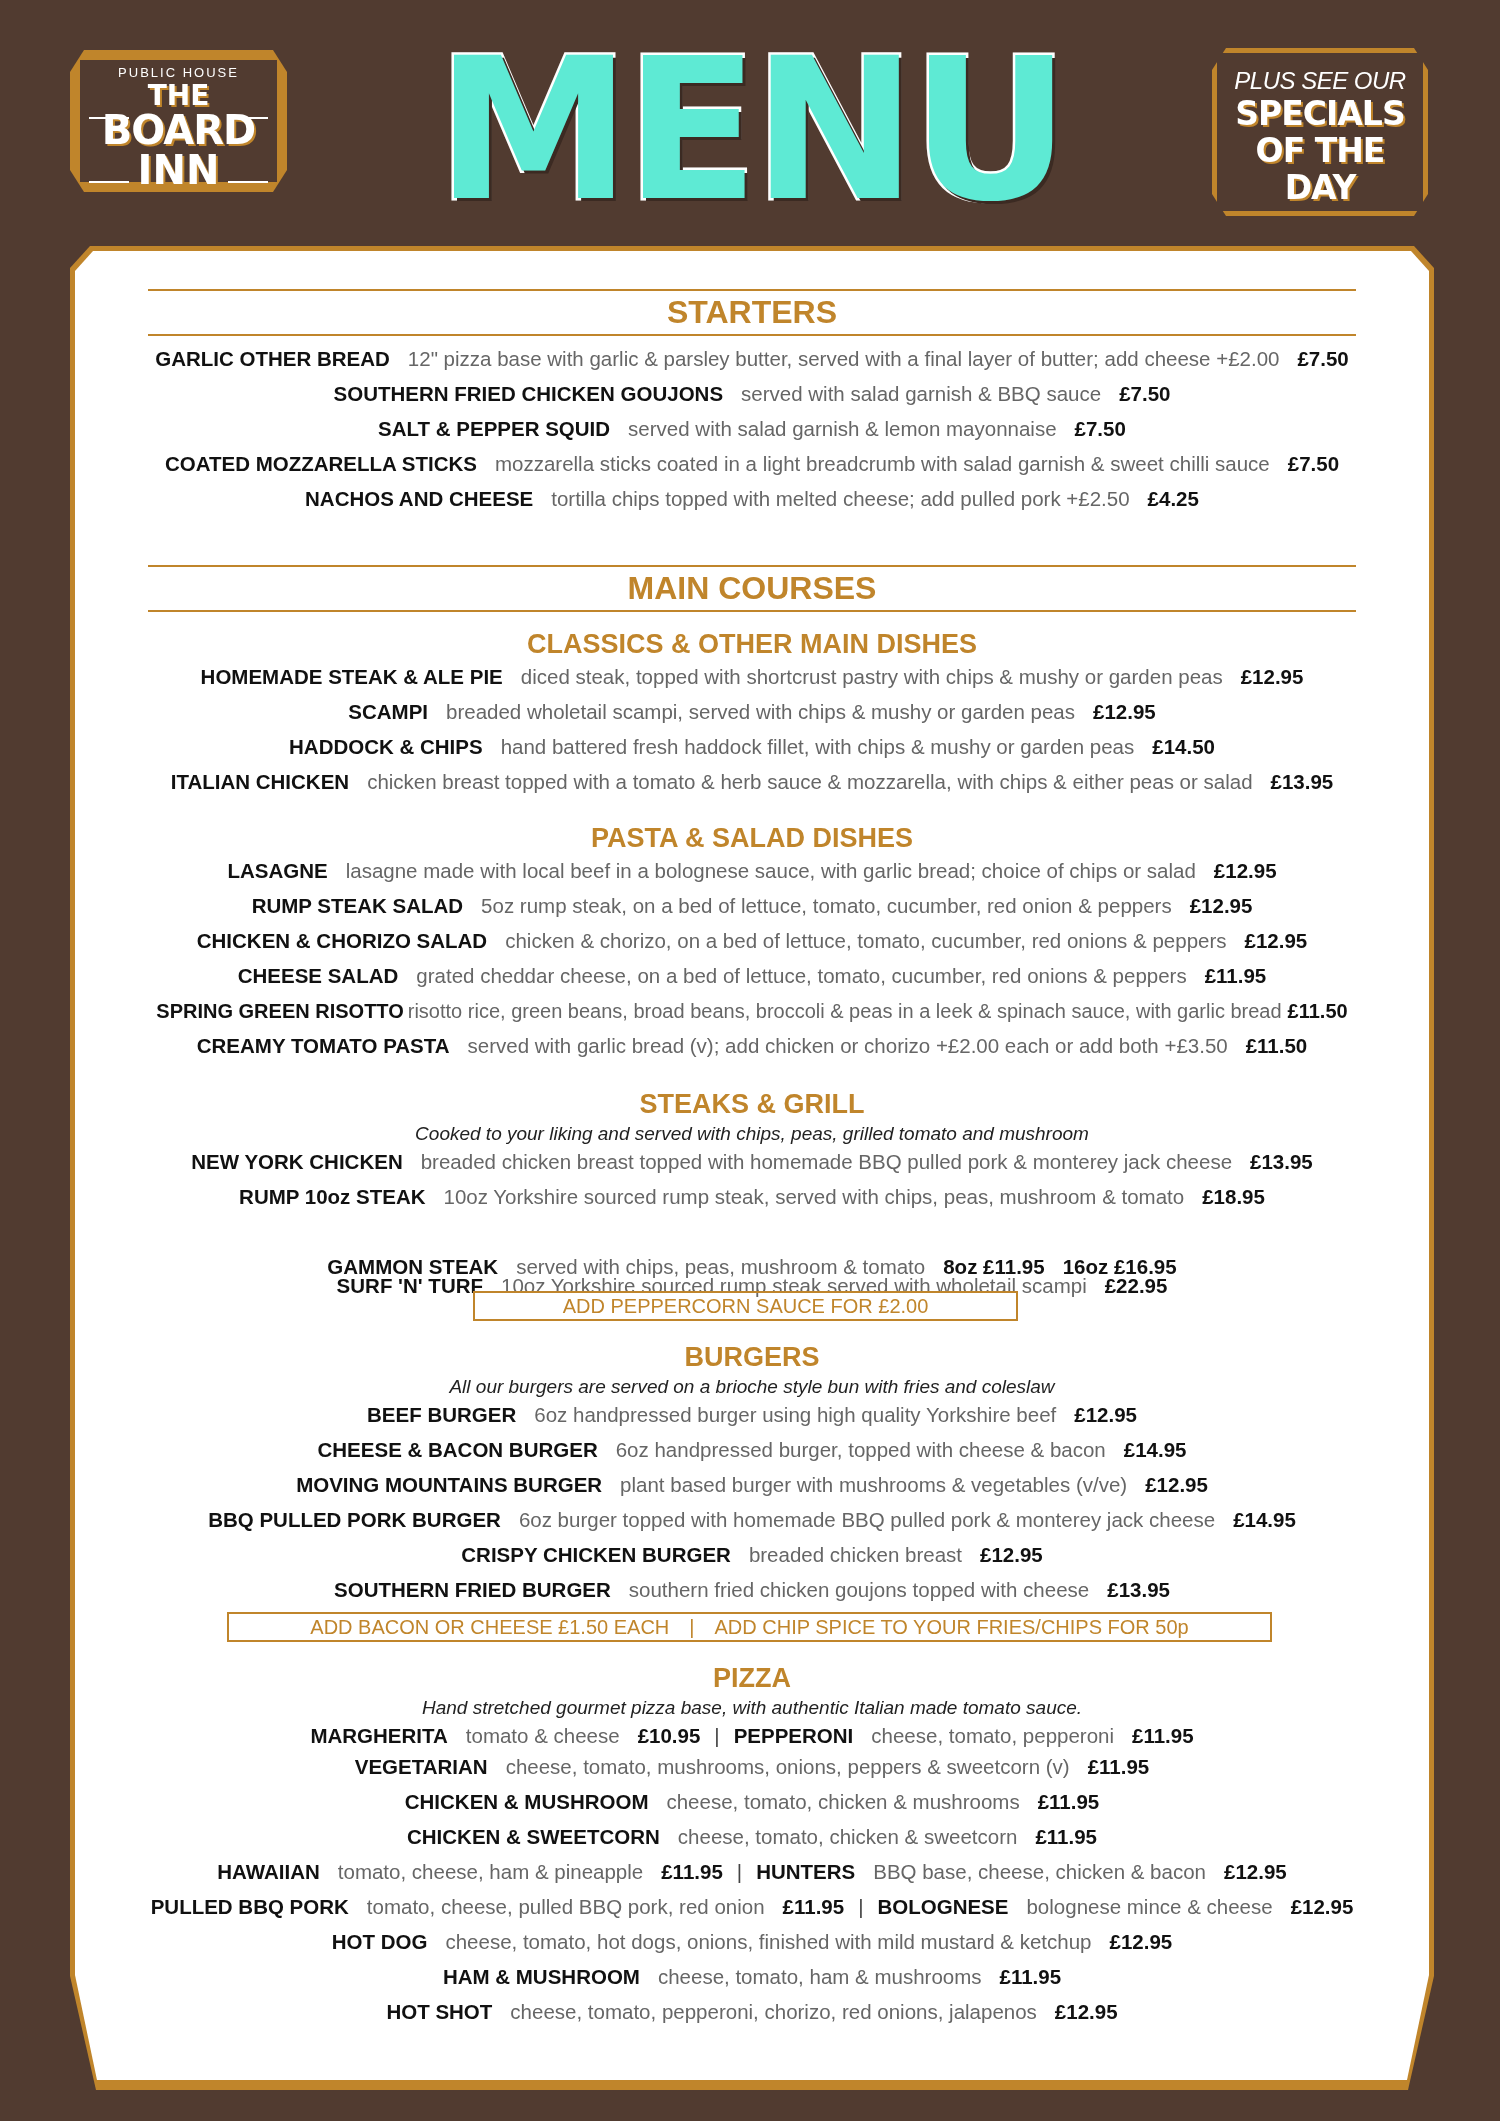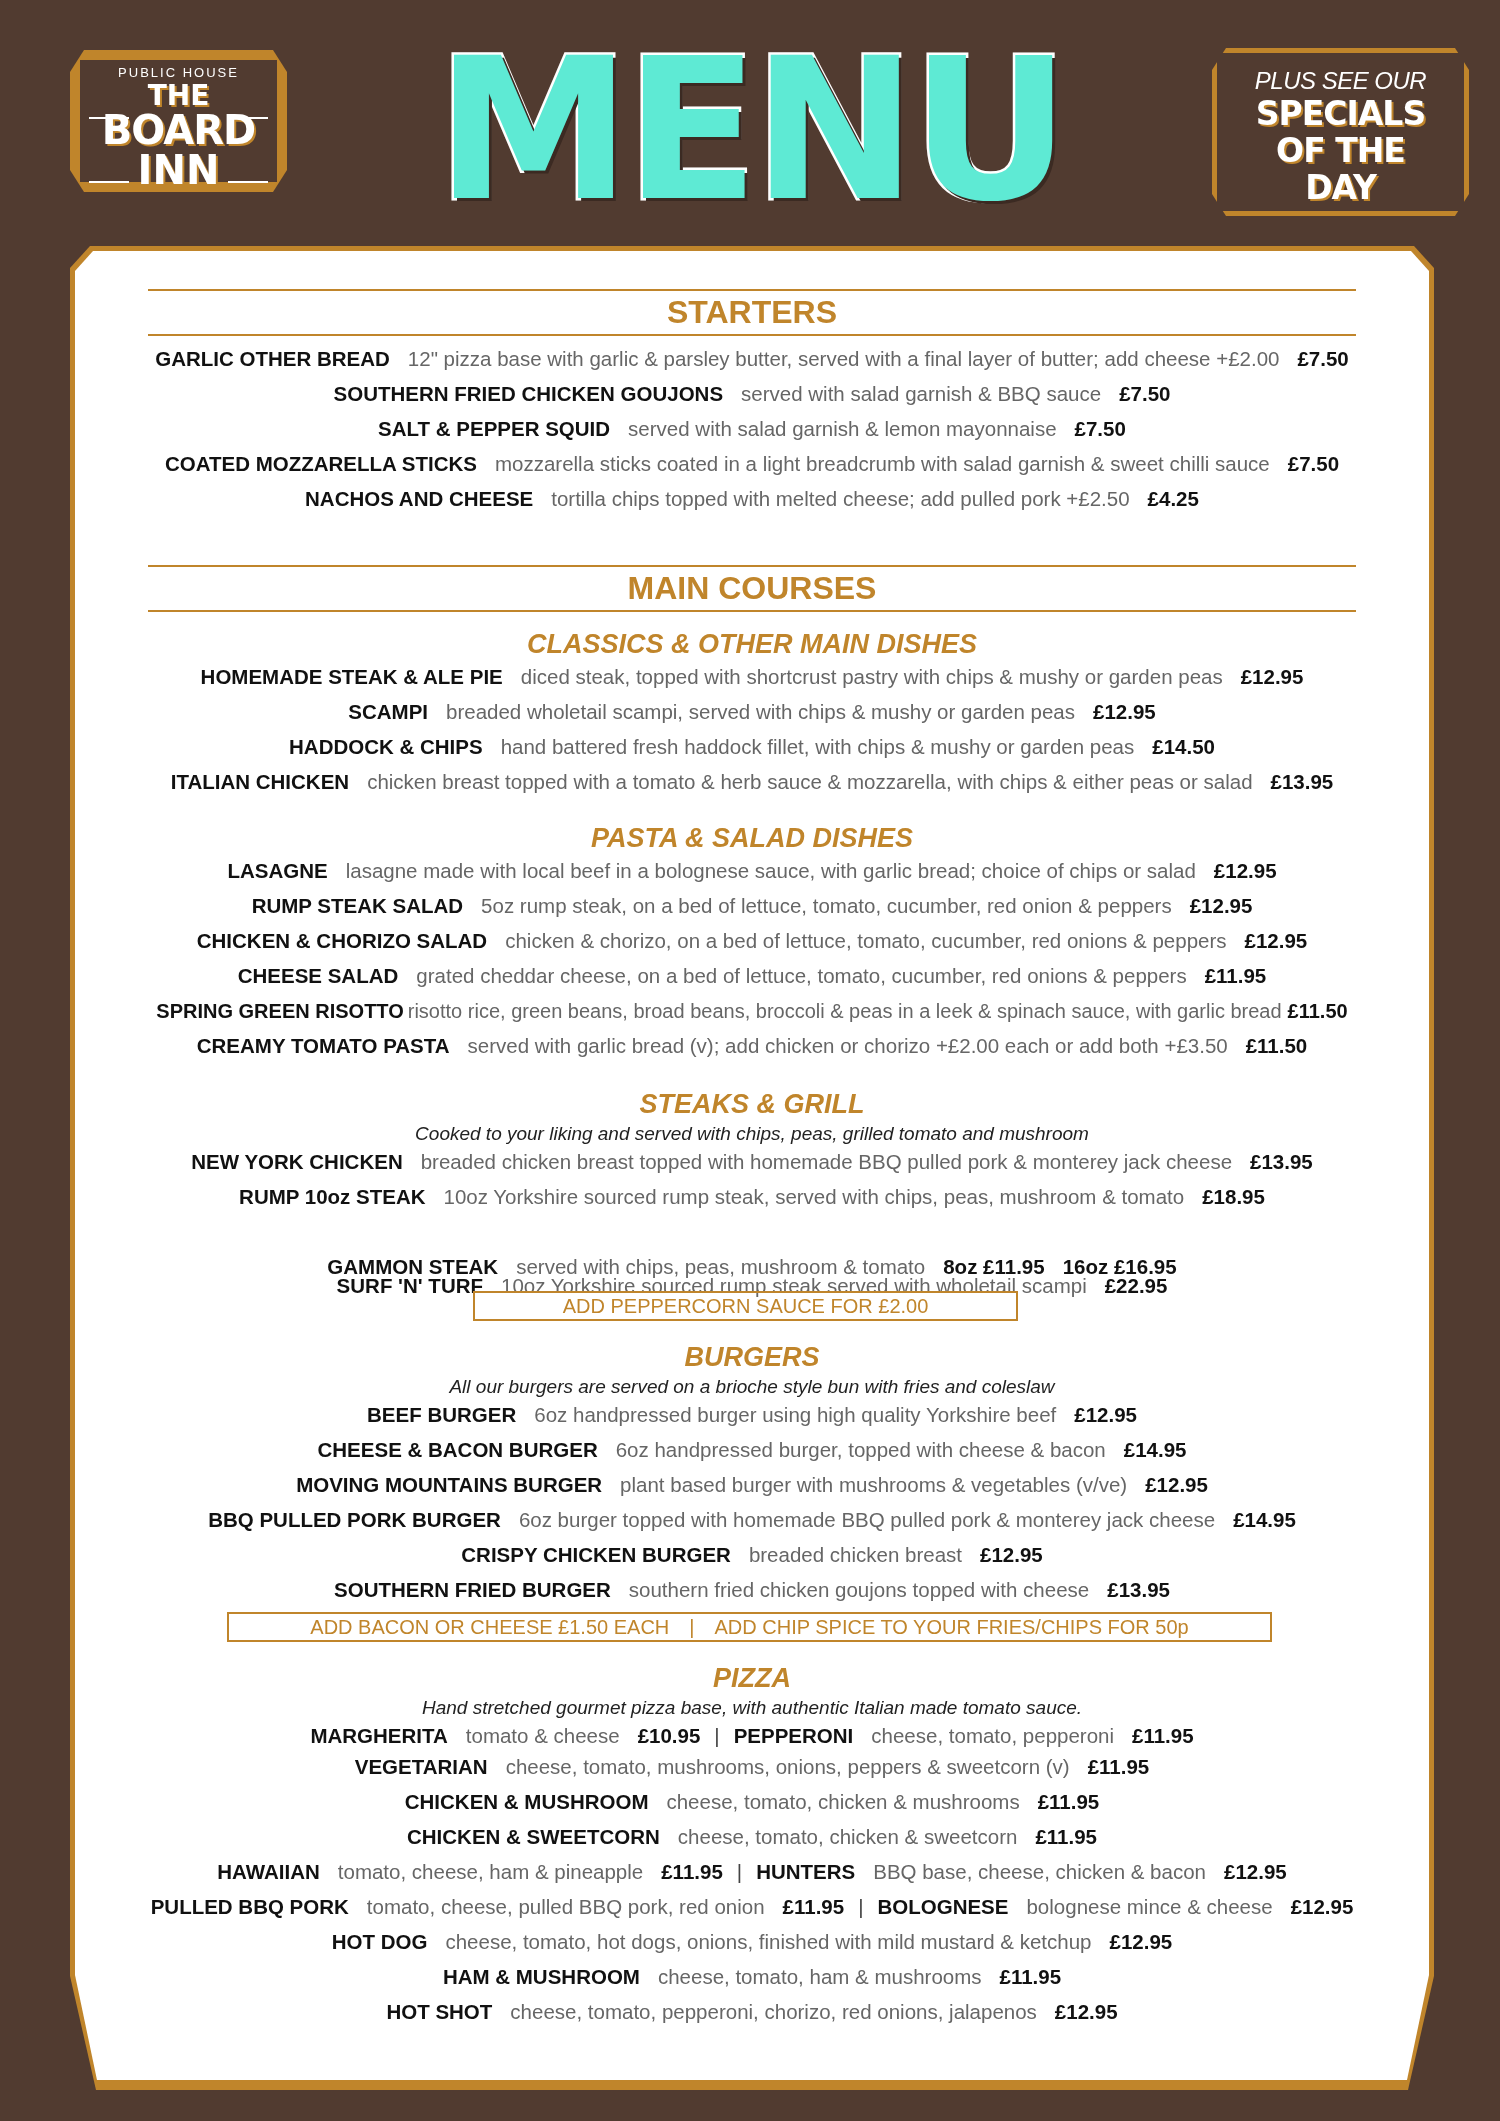--- a/index.html
+++ b/index.html
@@ -33,21 +33,21 @@
     position: absolute; left: 0; right: 0; top: 30px; text-align: center;
     font-family: "DejaVu Sans", sans-serif; font-weight: bold;
     font-size: 196px; line-height: 200px; letter-spacing: -6px;
     color: #5eead4;
     -webkit-text-stroke: 5px #ffffff;
     paint-order: stroke fill;
     text-shadow: 3px 3px 0 #3b2a22;
   }
 
   .specials-badge {
-    position: absolute; left: 1212px; top: 48px; width: 257px; height: 168px;
+    position: absolute; left: 1212px; top: 48px; width: 216px; height: 168px;
     box-sizing: border-box; border: 5px solid #c0852b; text-align: center; color: #fff;
     clip-path: polygon(14px 0, calc(100% - 14px) 0, 100% 22px, 100% calc(100% - 22px), calc(100% - 14px) 100%, 14px 100%, 0 calc(100% - 22px), 0 22px);
   }
   .spec-pre { font-style: italic; font-size: 24px; margin-top: 14px; letter-spacing: -0.5px; }
   .spec-big { font-family: "DejaVu Sans", sans-serif; font-weight: bold; font-size: 33px; line-height: 37px;
     text-shadow: 2px 2px 0 #c0852b; letter-spacing: -1px; }
 
   
   .card-wrap {
     position: absolute; left: 70px; top: 246px; width: 1364px; height: 1844px;
@@ -61,21 +61,21 @@
   }
   .content { position: absolute; left: 0; right: 0; top: 0; }
 
   .section-head {
     position: absolute; left: 73px; right: 73px; height: 43px;
     border-top: 2px solid #c0852b; border-bottom: 2px solid #c0852b;
     text-align: center; color: #c0852b; font-weight: bold; font-size: 32px; line-height: 43px;
   }
   .sub-head {
     position: absolute; left: 0; right: 0; text-align: center;
-    color: #c0852b; font-weight: bold; font-style: italic; font-size: 27px; line-height: 30px;
+    color: #c0852b; font-weight: bold; font-size: 27px; line-height: 30px;
   }
   .note {
     position: absolute; left: 0; right: 0; text-align: center;
     font-style: italic; font-size: 19px; color: #222; line-height: 24px;
   }
   .item {
     position: absolute; left: 0; right: 0; text-align: center; white-space: nowrap;
     font-size: 20.5px; line-height: 30px; color: #111;
   }
   .item .nm { font-weight: bold; color: #111; }

